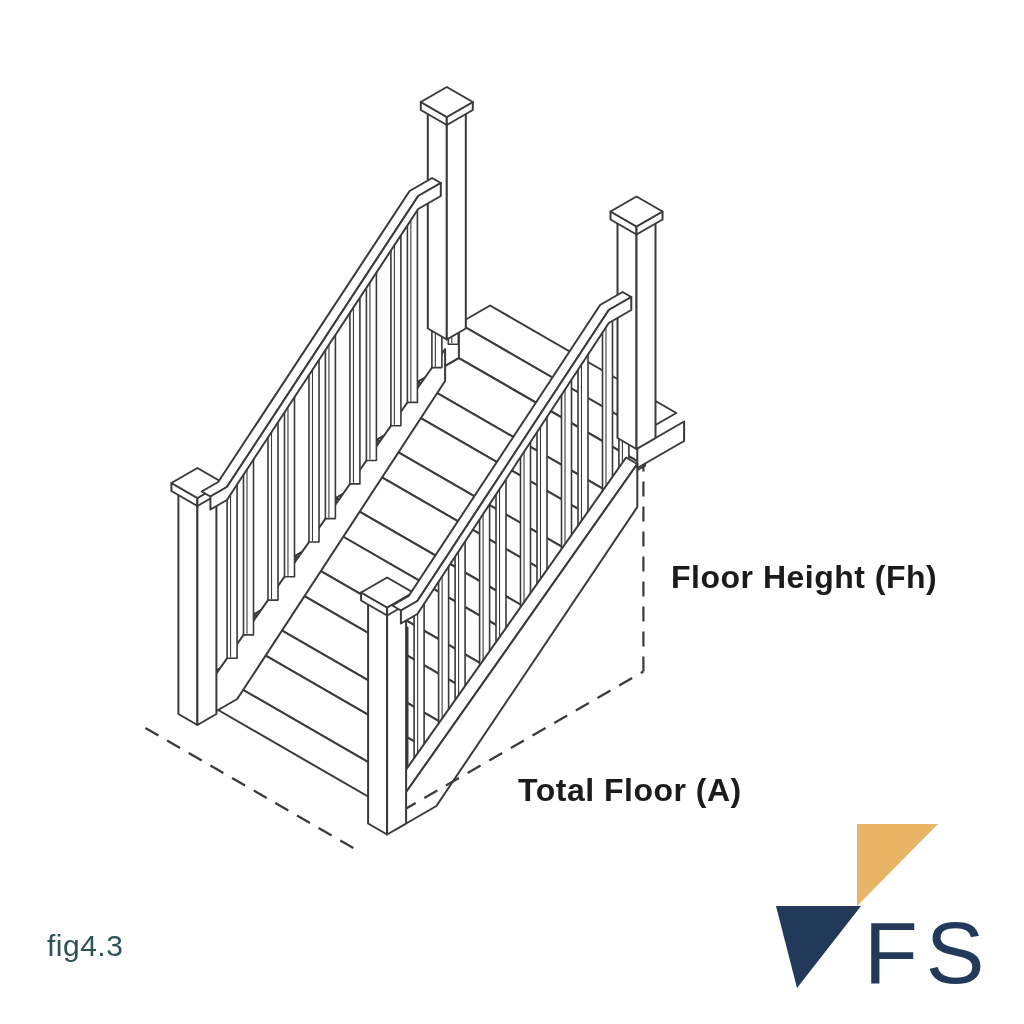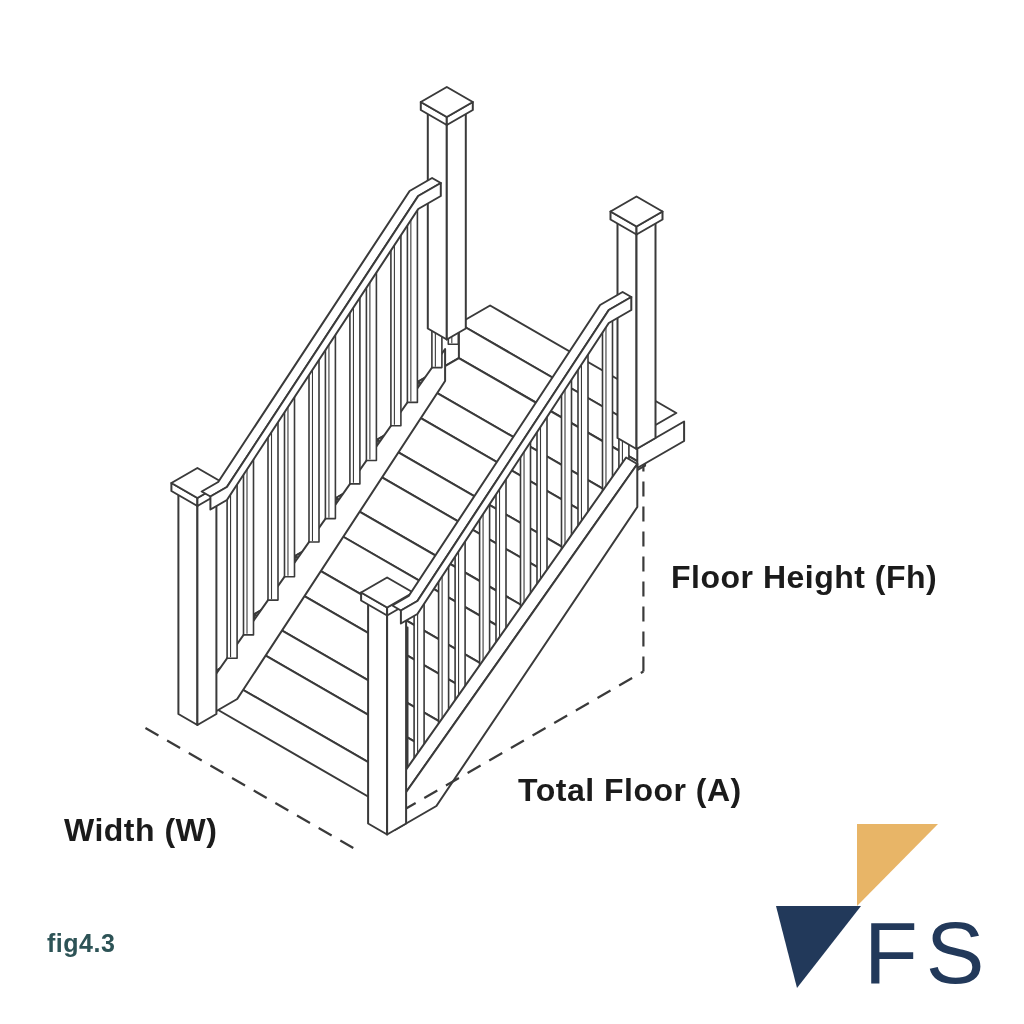--- a/index.html
+++ b/index.html
@@ -4,21 +4,21 @@
 <style>
   html,body{margin:0;padding:0;background:#fff;}
   .stage{position:relative;width:1024px;height:1024px;background:#ffffff;overflow:hidden;
          font-family:"Liberation Sans", sans-serif;}
   #stairs{position:absolute;left:0;top:0;}
   .lbl{position:absolute;font-weight:600;font-size:32px;color:#1b1b1b;white-space:nowrap;
        letter-spacing:.5px;}
   .lbl-floor{left:671px;top:559px;}
   .lbl-total{left:518px;top:772px;}
   .lbl-width{left:64px;top:812px;}
-  .fig-caption{position:absolute;left:47px;top:929px;font-weight:700;font-size:25px;
+  .fig-caption{position:absolute;left:47px;top:929px;font-weight:400;font-size:30px;
        letter-spacing:.5px;}
   #logo{position:absolute;left:750px;top:800px;}
 </style>
 </head>
 <body>
 
 <div class="stage">
 
   <svg id="stairs" width="1024" height="1024" viewBox="0 0 1024 1024">
       <g>
@@ -143,21 +143,20 @@
         <polygon points="361.1,592.5 387.1,577.5 413.1,592.5 387.1,607.5" fill="#ffffff" stroke="#3a3a3a" stroke-width="2" stroke-linejoin="round"></polygon>
       </g>
       <g>
         <polygon points="392.3,605.5 408.7,596.0 600.1,305.0 622.6,292.0 631.3,297.0 608.8,310.0 417.4,601.0 400.9,610.5" fill="#ffffff" stroke="#3a3a3a" stroke-width="2" stroke-linejoin="round"></polygon>
         <polygon points="400.9,610.5 417.4,601.0 608.8,310.0 631.3,297.0 631.3,310.0 608.8,323.0 417.4,614.0 400.9,623.5" fill="#ffffff" stroke="#3a3a3a" stroke-width="2" stroke-linejoin="round"></polygon>
       </g>
     </svg>
 
   <div class="lbl lbl-floor">Floor Height (Fh)</div>
   <div class="lbl lbl-total">Total Floor (A)</div>
-  <div class="lbl lbl-width">Width (W)</div>
 
   <div class="fig-caption" style="color: rgb(45, 83, 86);">fig4.3</div>
 
   <svg id="logo" width="274" height="224" viewBox="750 800 274 224">
     <polygon points="857,824 938,824 857,906" fill="#e8b567"></polygon>
     <polygon points="776,906 861,906 797,988" fill="#22395a"></polygon>
     <text x="864" y="983" font-size="88" style="letter-spacing:8px" font-family="Liberation Sans, sans-serif" fill="#22395a">FS</text>
   </svg>
 
 </div>

